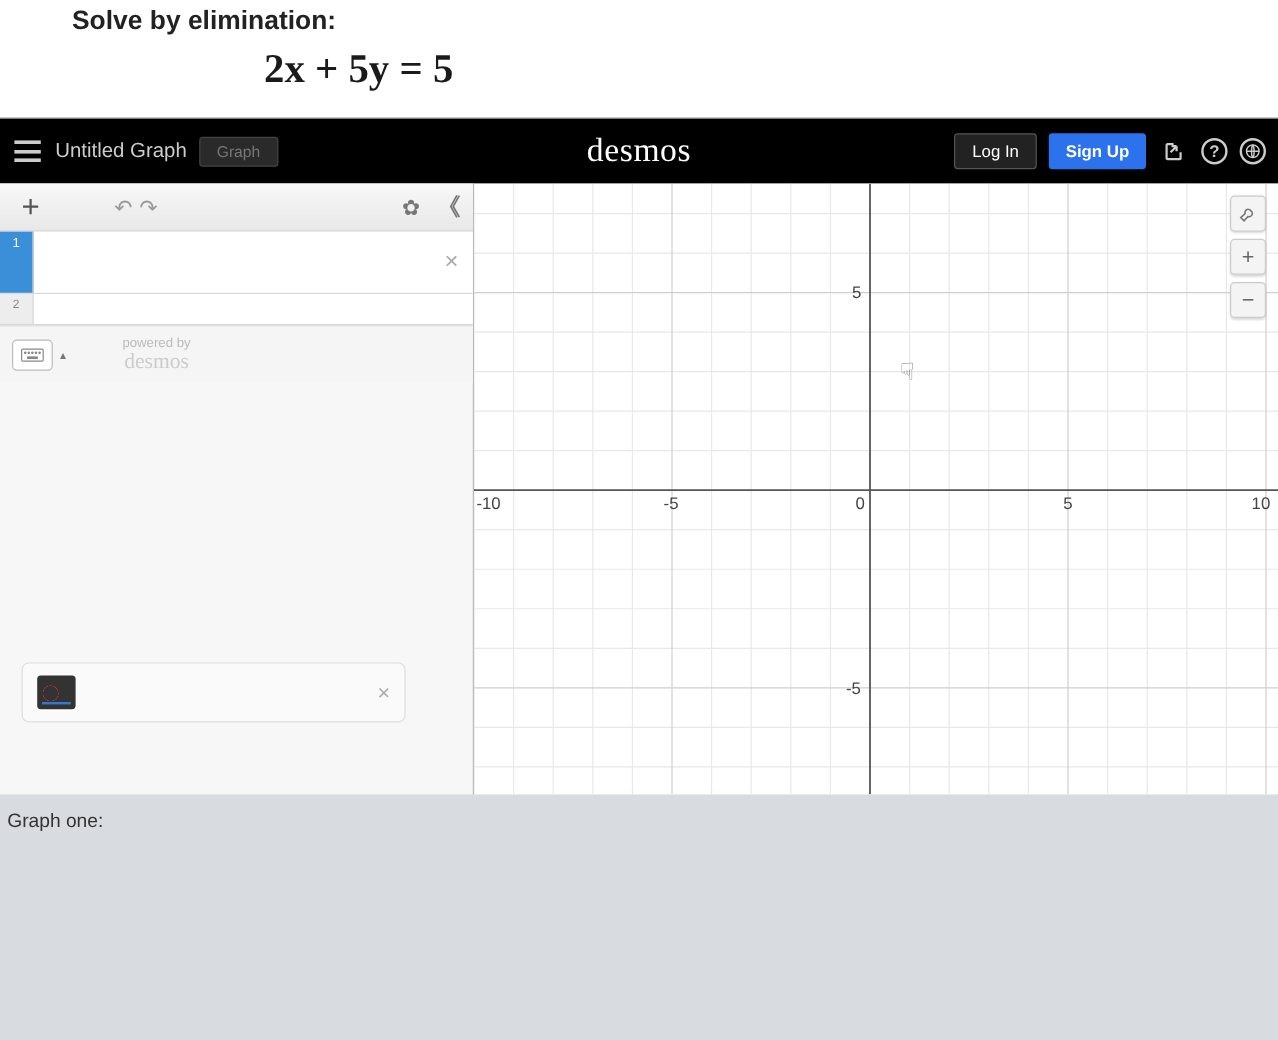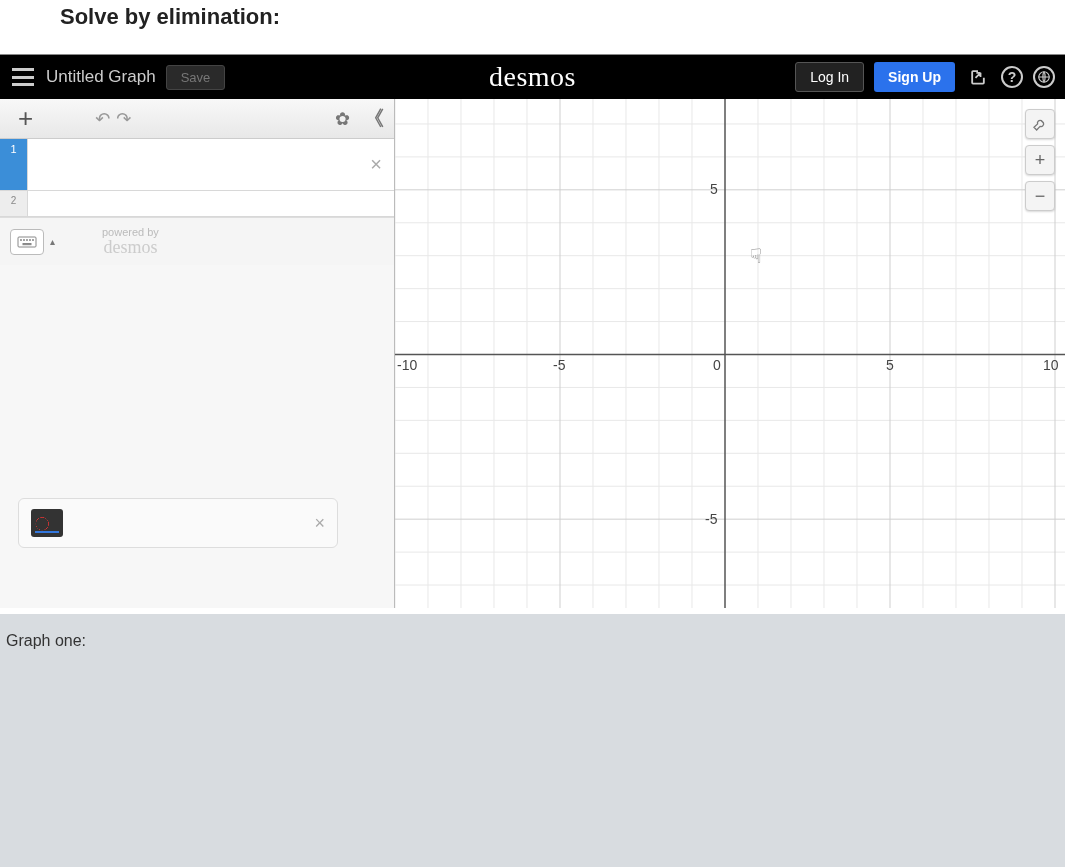--- a/index.html
+++ b/index.html
@@ -22,21 +22,21 @@
   .desmos-app {
     width: 1065px;
     height: 560px;
     background: #fff;
     position: relative;
     border-top: 1px solid #888;
   }
   
   
   .topbar {
-    height: 44px;
+    height: 54px;
     background: #000;
     display: flex;
     align-items: center;
     color: #fff;
     position: relative;
   }
   .hamburger { width: 22px; height: 18px; margin: 0 12px; cursor: pointer; display:flex; flex-direction:column; justify-content:space-between;}
   .hamburger span { display:block; height:3px; background:#ccc; }
   .graph-title { font-size: 17px; color: #ccc; margin-right: 10px; }
   .save-btn {
@@ -139,33 +139,34 @@
   }
   
   .select-one { font-size:16px; color:#333; margin:18px 0 0 6px; }
 </style>
 </head>
 <body>
 
 <div class="problem-area">
   <div class="problem-title">Solve by elimination:</div>
   <div class="equations">
+    <div>2x + 5y = 5</div>
   </div>
 </div>
 
 <div class="desmos-app">
 
   <div class="topbar">
     <div class="hamburger">
       <span></span>
         <span></span>
         <span></span>
     </div>
     <span class="graph-title">Untitled Graph</span>
-    <button class="save-btn">Save</button>
+    <button class="save-btn">Graph</button>
     <div class="logo">desmos</div>
     <div class="top-right">
       <button class="login-btn">Log In</button>
       <button class="signup-btn">Sign Up</button>
       <span class="top-icon">
         <svg width="20" height="20" viewBox="0 0 24 24" fill="none" stroke="#ccc" stroke-width="2.2">
             <path d="M9 13l6-6m0 0h-5m5 0v5M19 13v6a1 1 0 01-1 1H6a1 1 0 01-1-1V6a1 1 0 011-1h6"></path>
           </svg>
       </span>
       <span class="top-icon circle">?</span>

